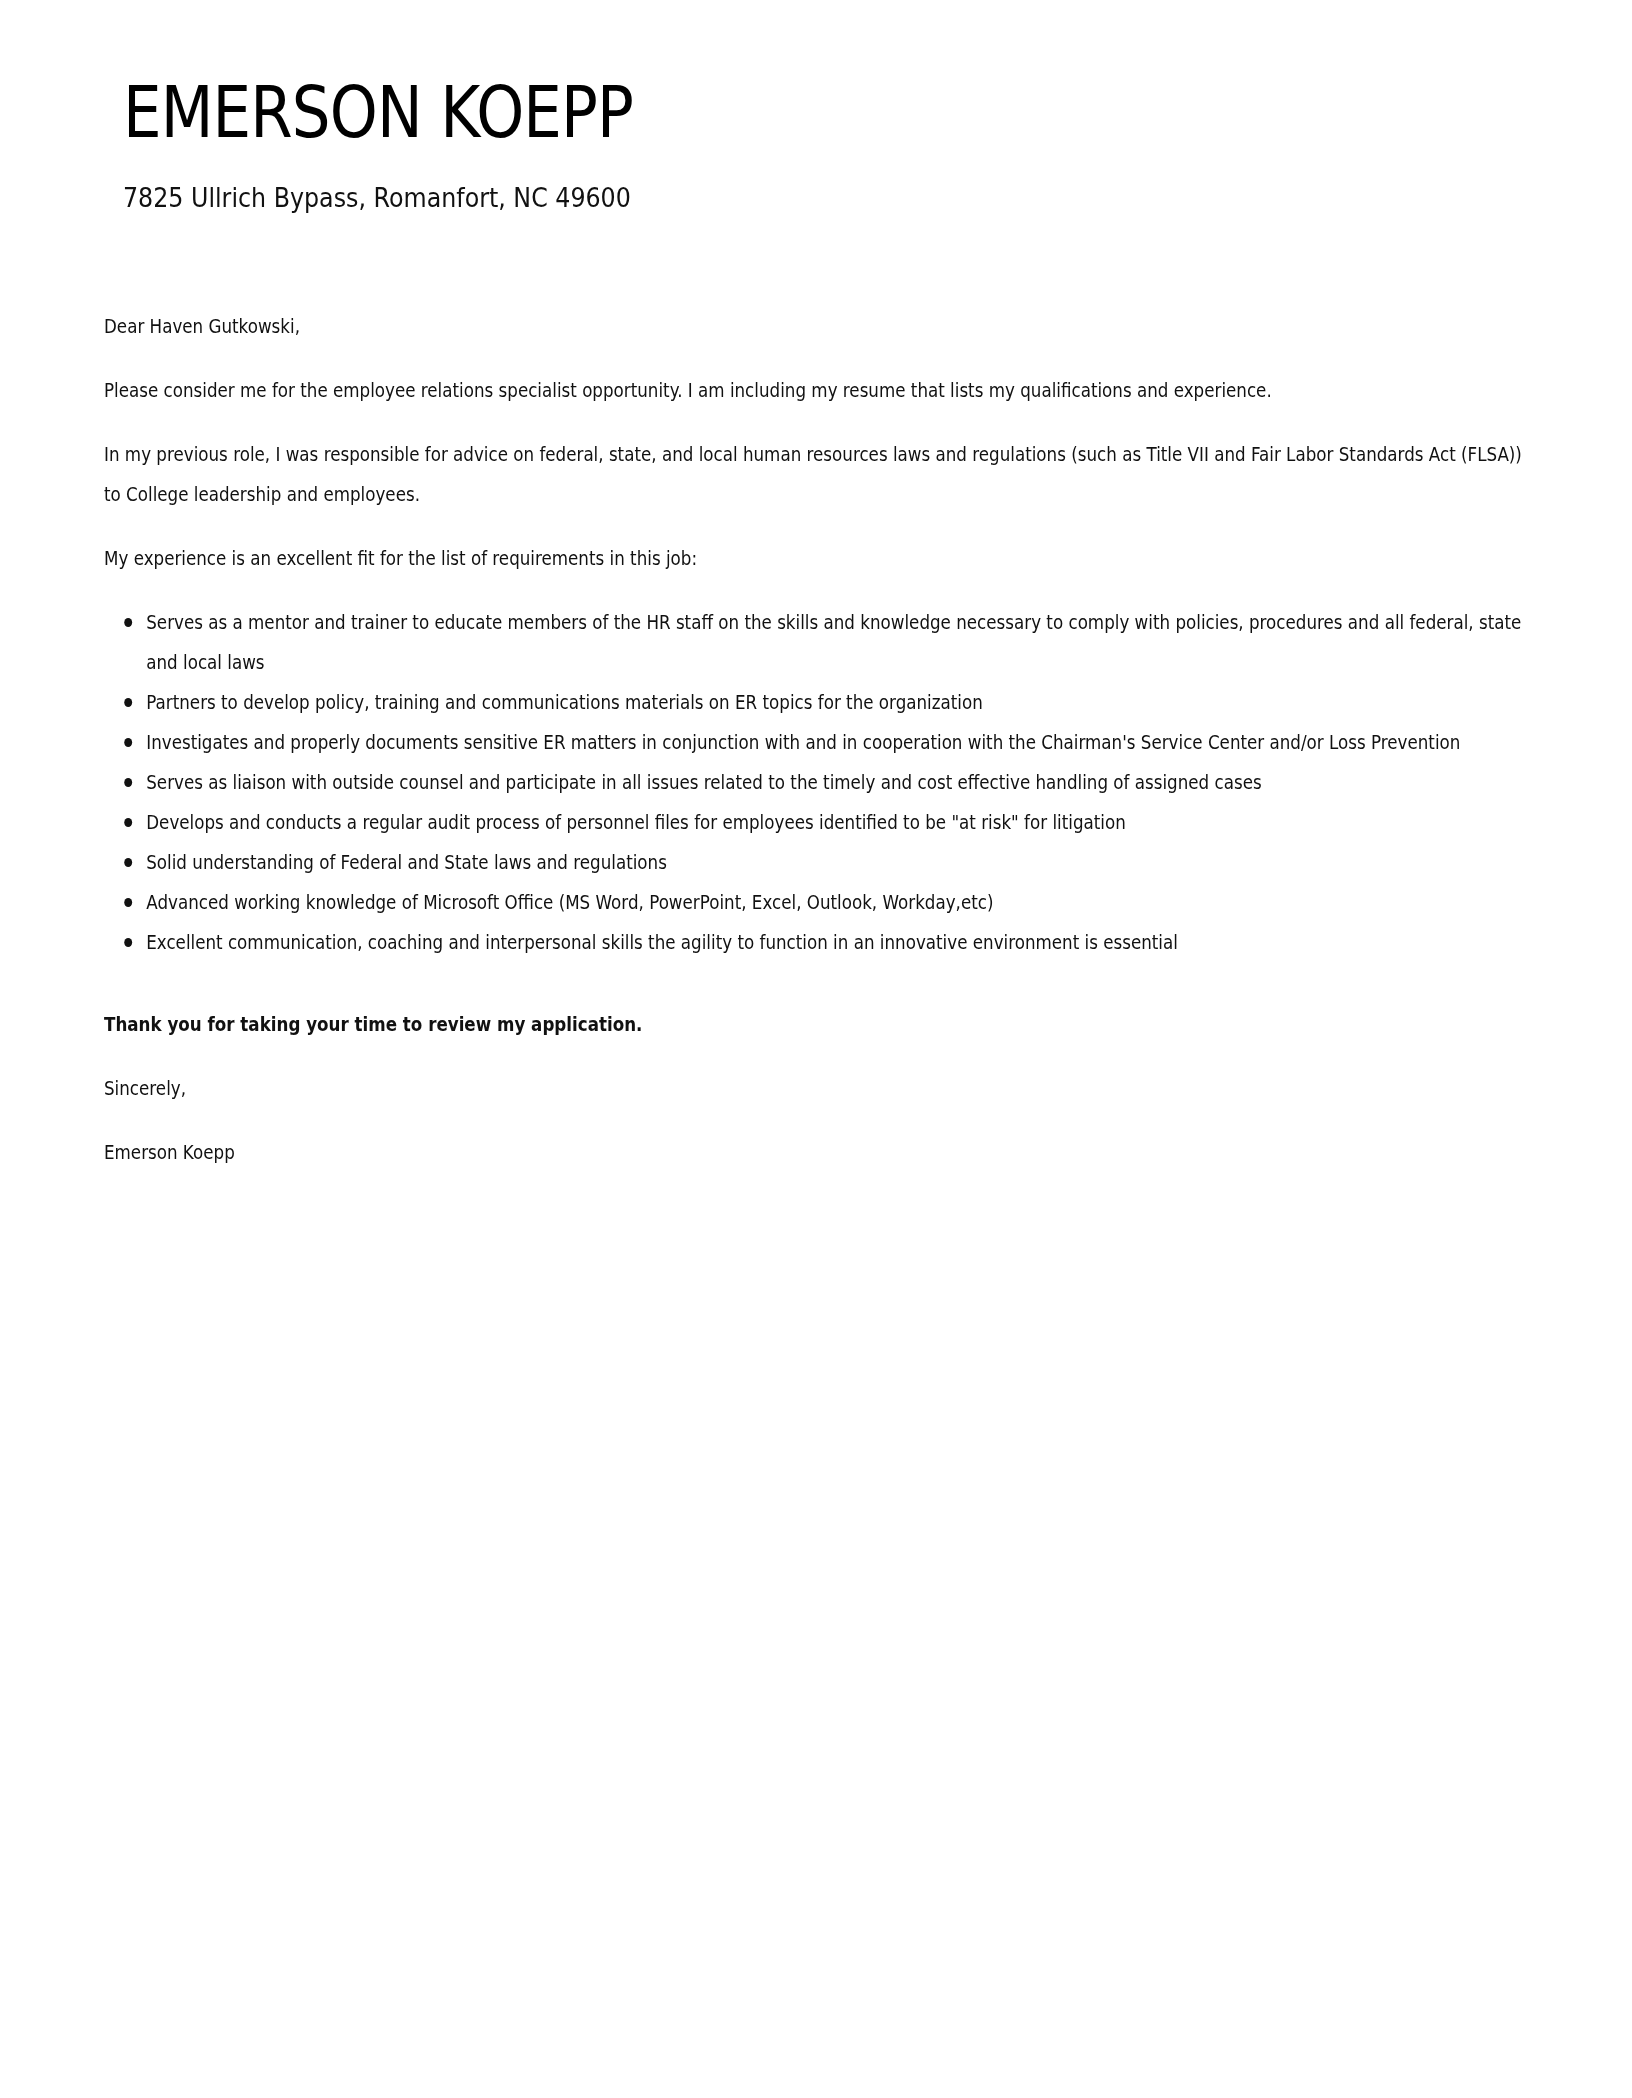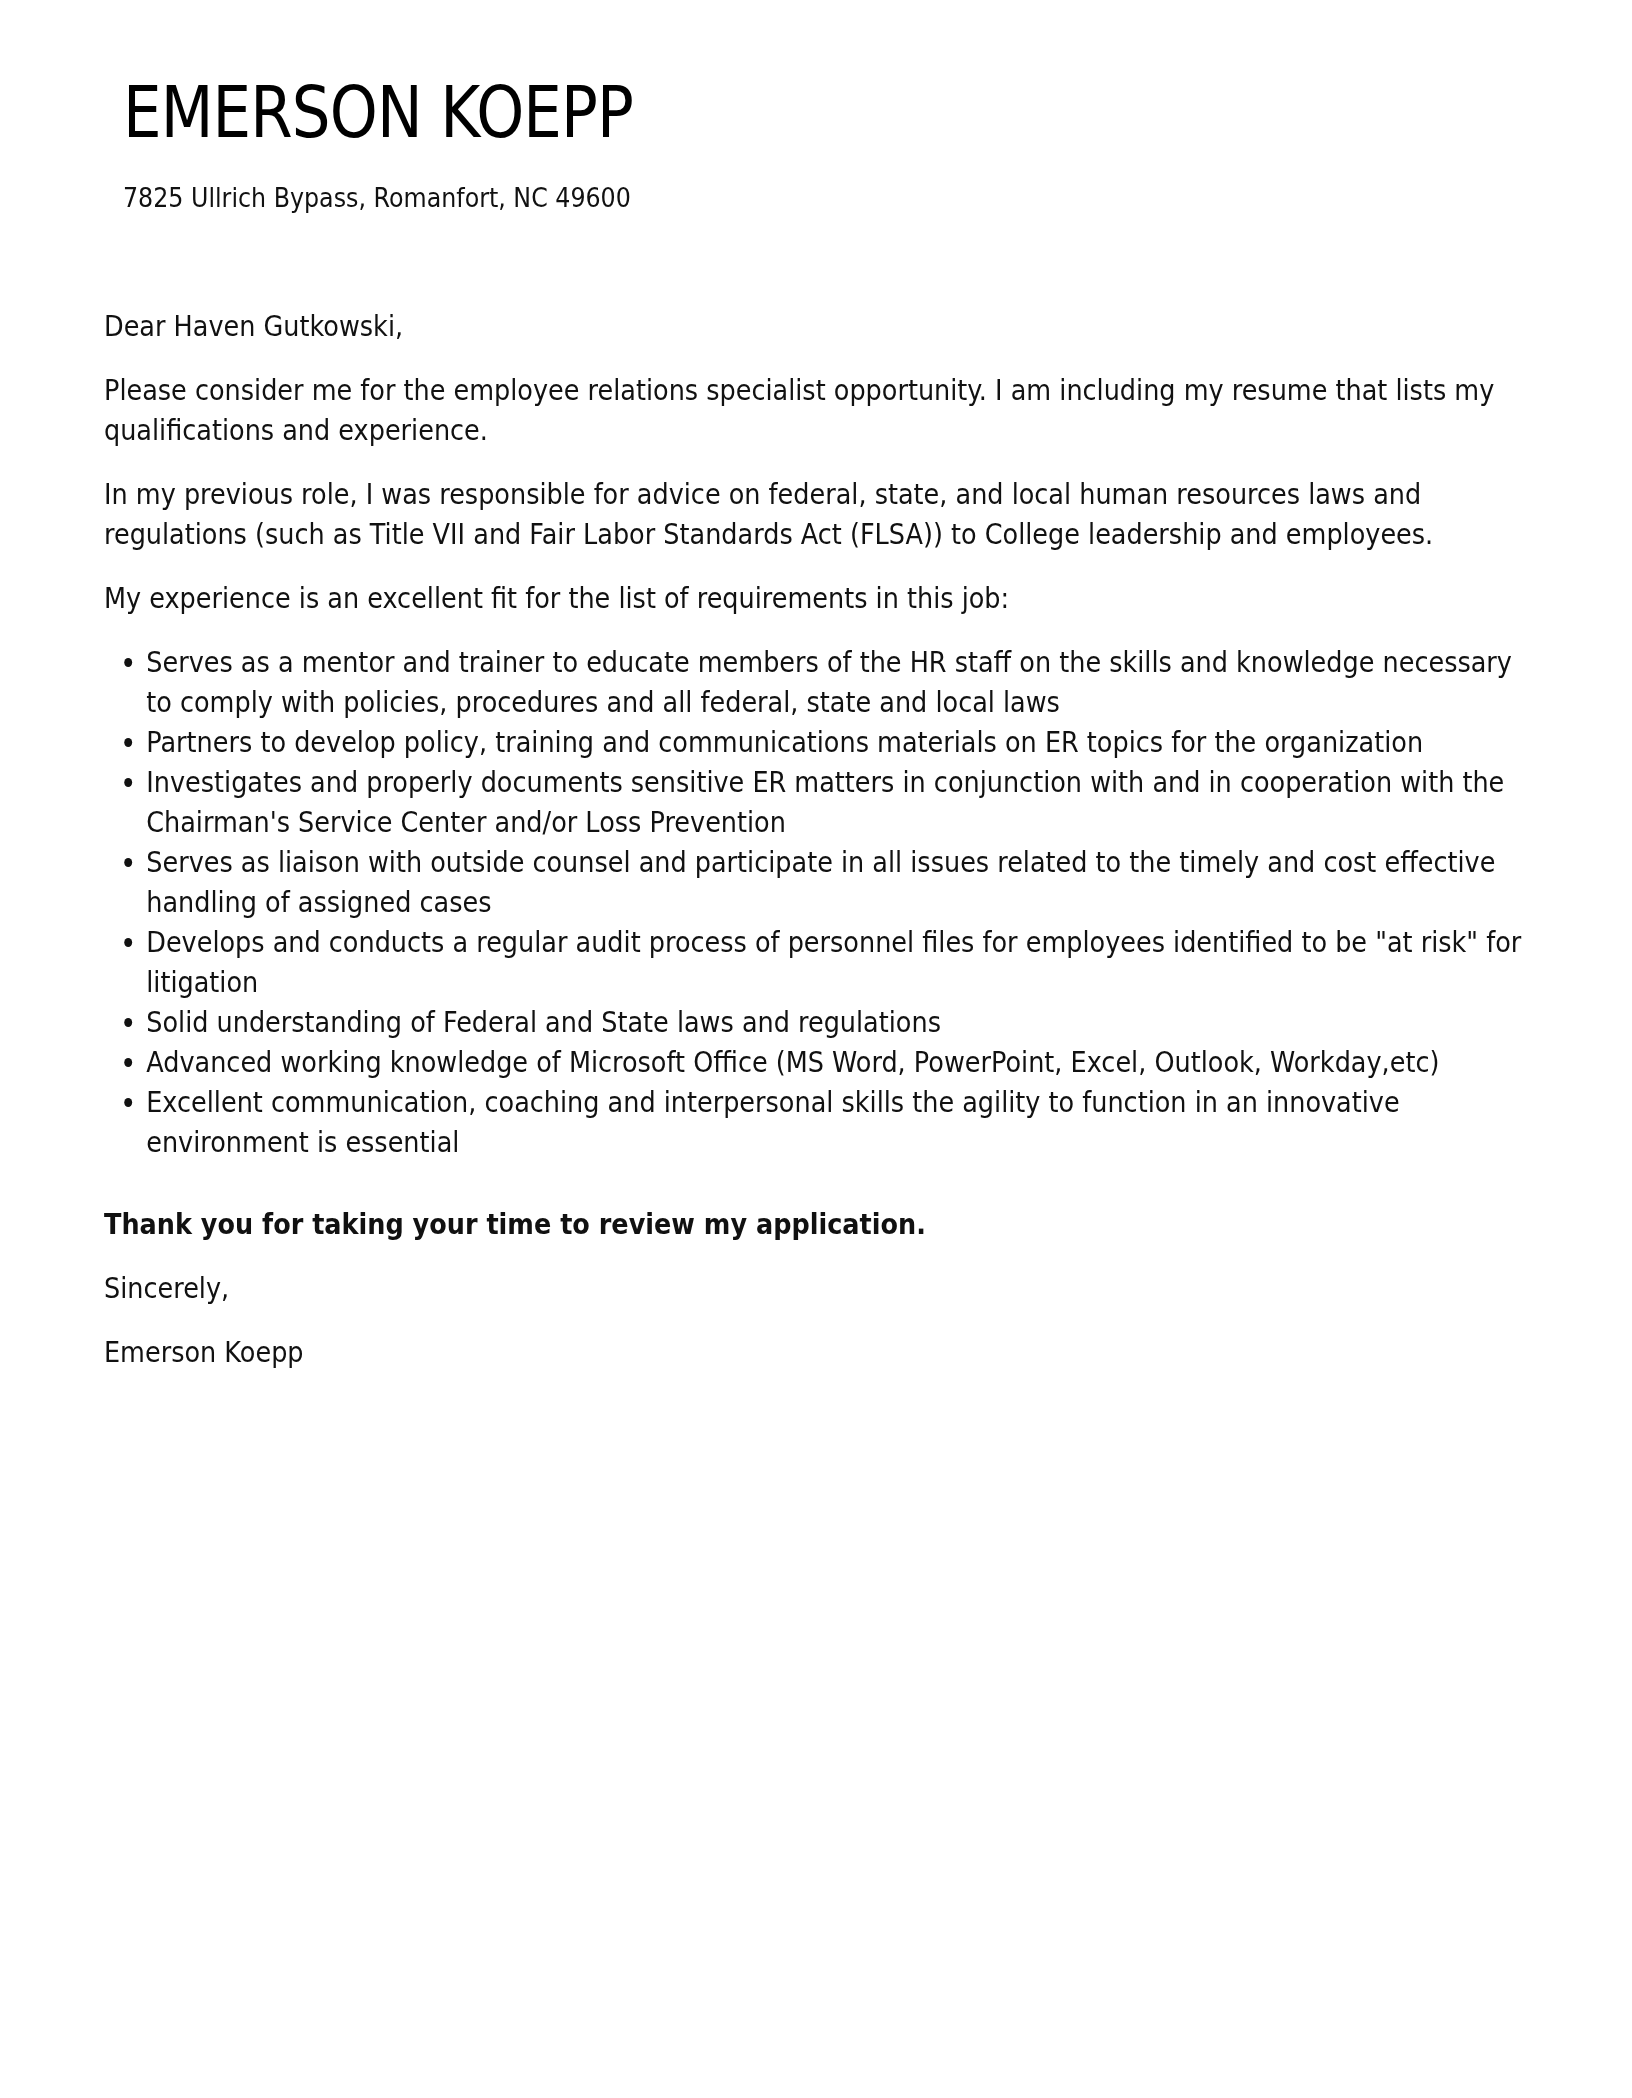--- a/index.html
+++ b/index.html
@@ -48,21 +48,21 @@
       color: #111;
       transform: scaleX(0.88);
       transform-origin: left center;
       white-space: nowrap;
     }
     .letter {
       position: absolute;
       left: 104px;
       top: 306px;
       width: 1430px;
-      font-size: 29px;
+      font-size: 19px;
       line-height: 40px;
     }
     .letter p {
       margin: 0 0 24px 0;
     }
     .condensed {
       display: inline-block;
       transform: scaleX(0.88);
       transform-origin: left top;
       width: 113.6%;

